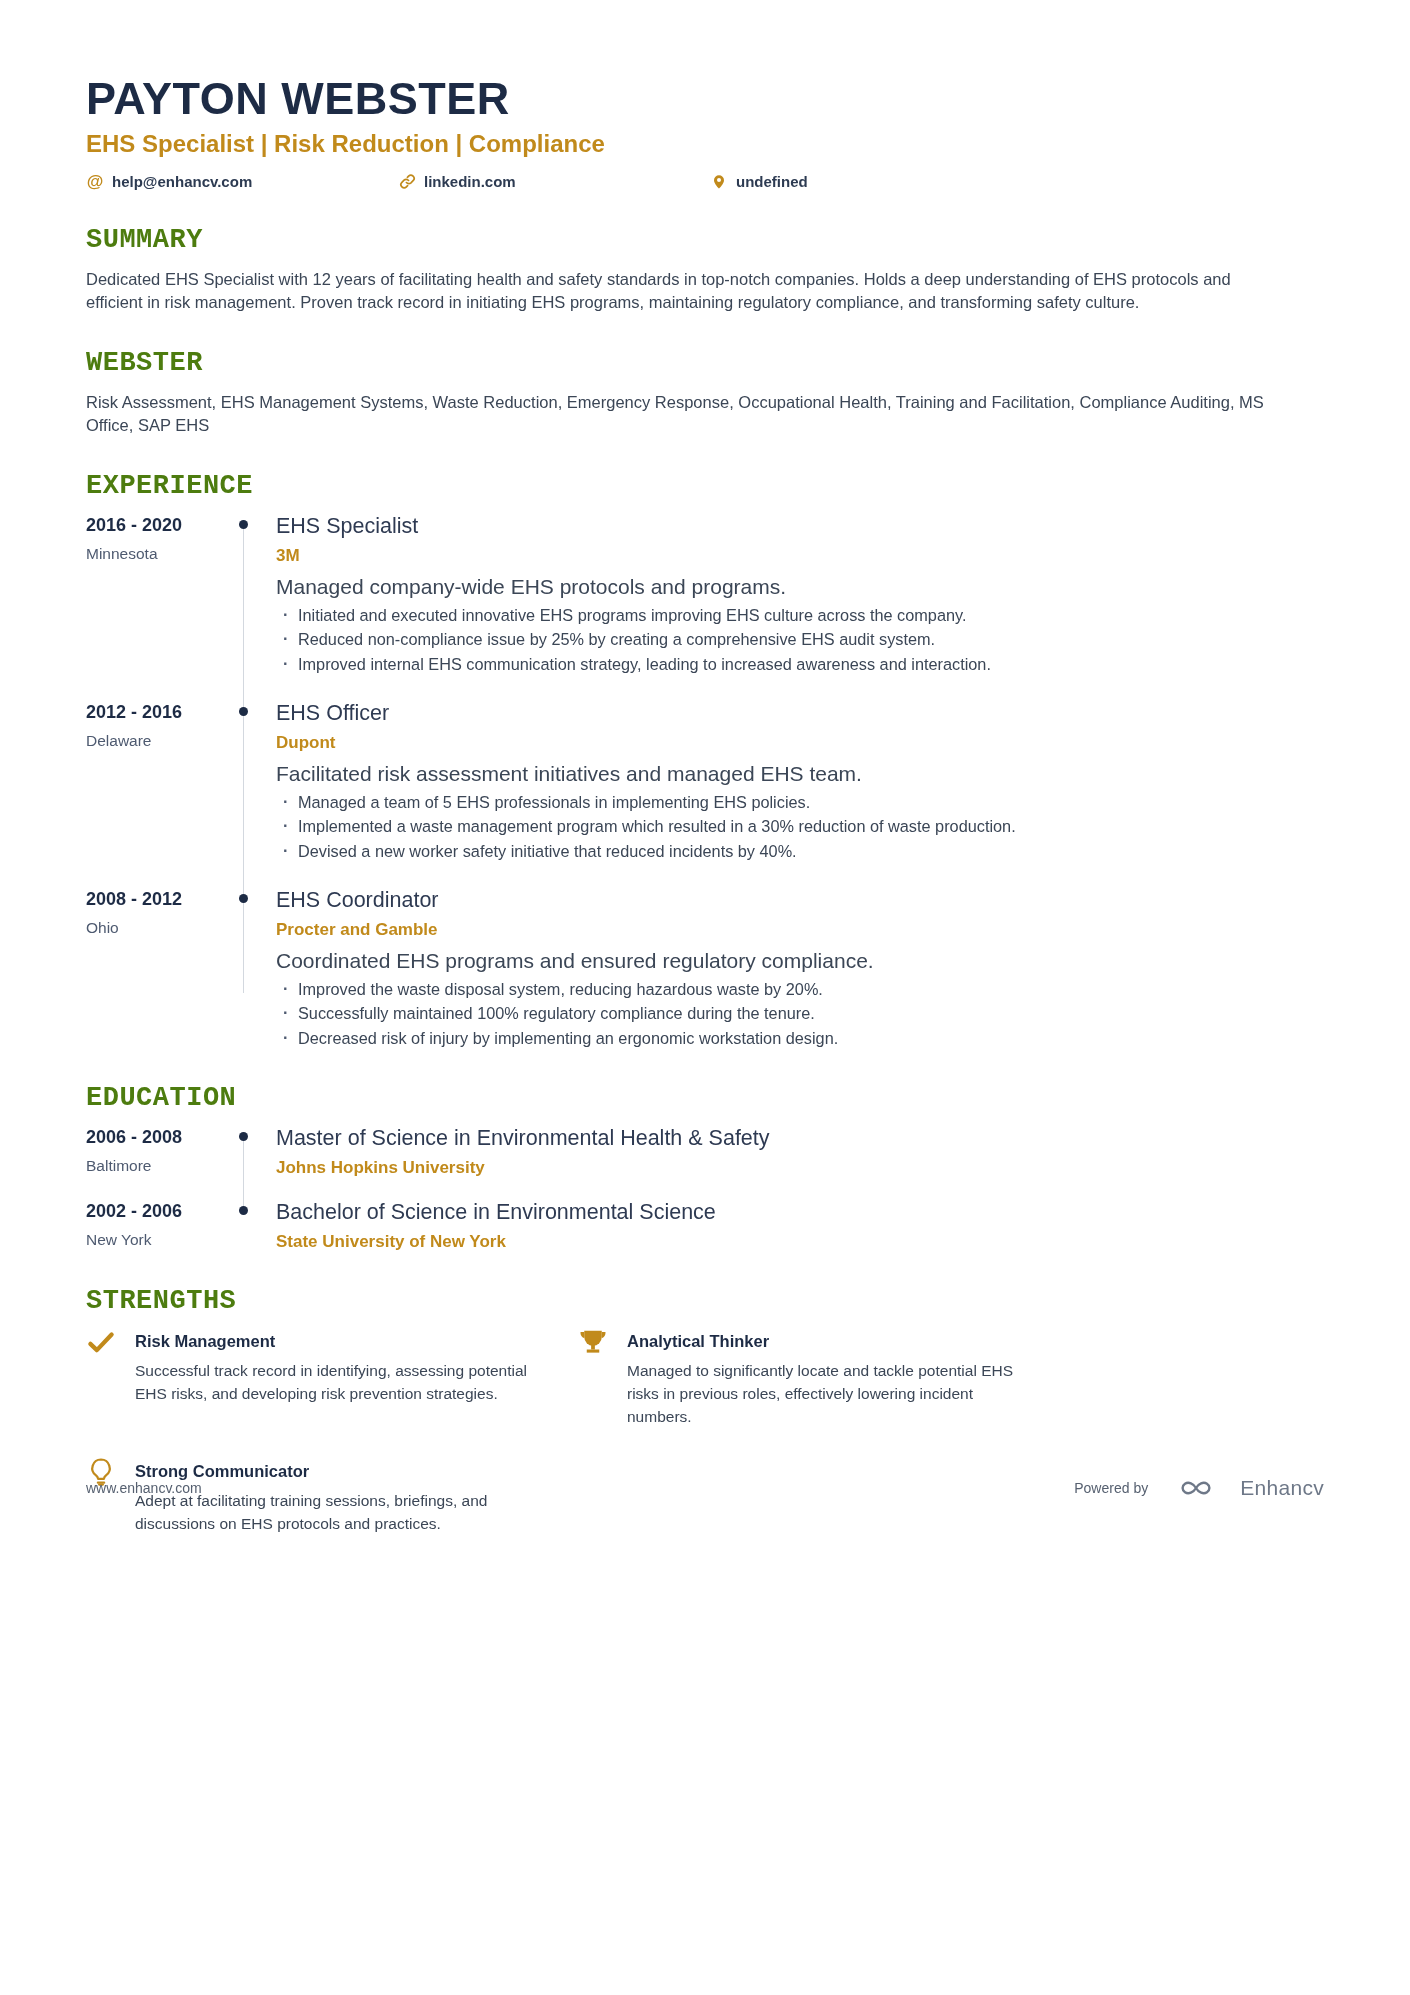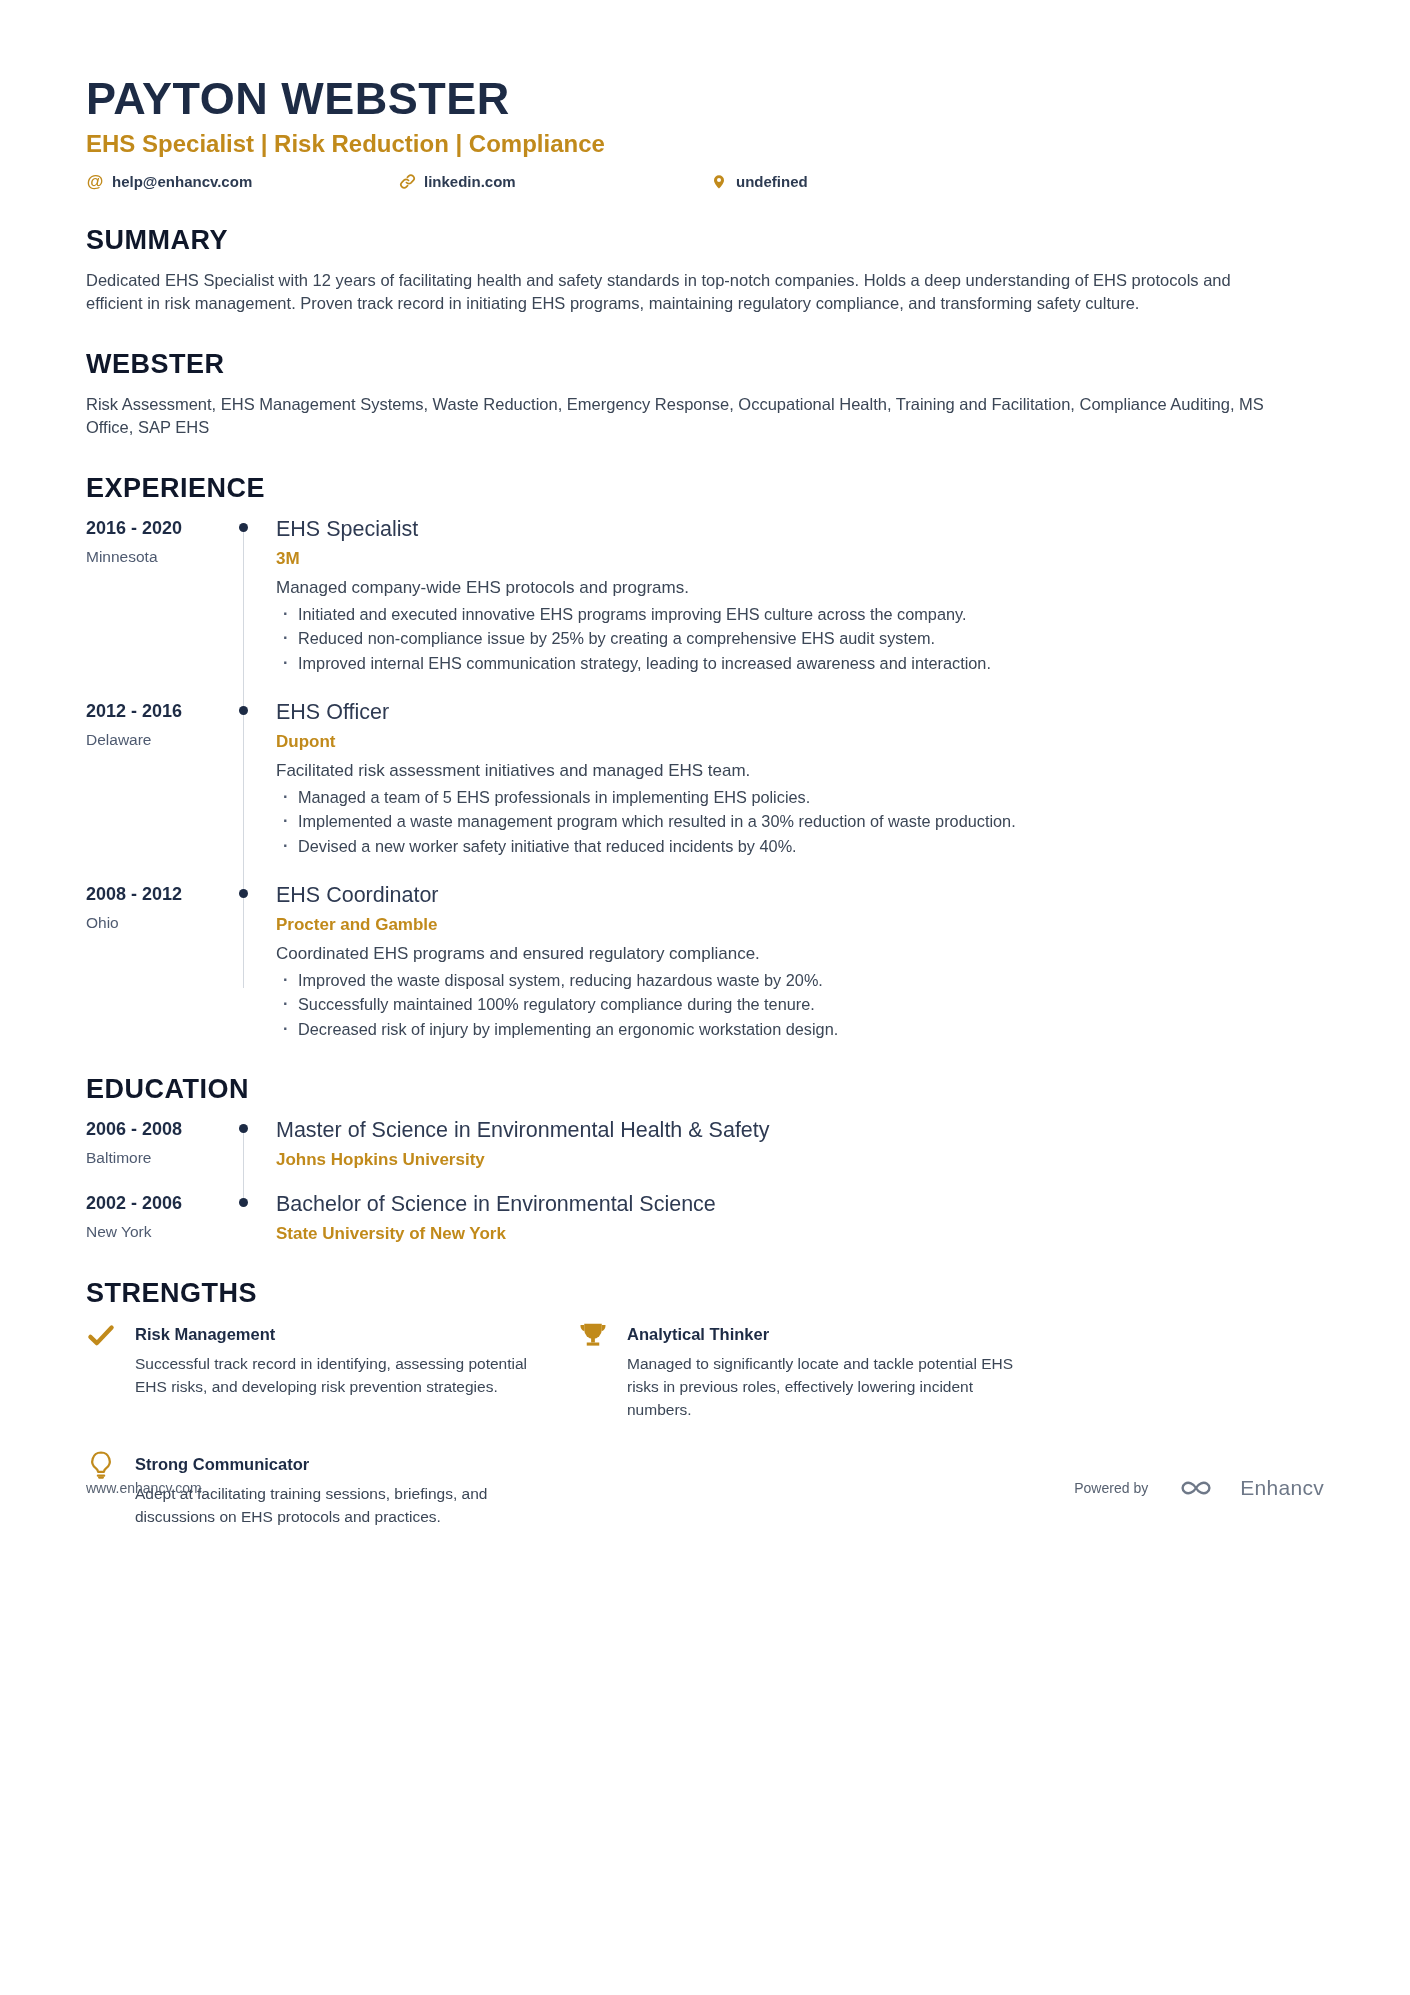--- a/index.html
+++ b/index.html
@@ -15,37 +15,37 @@
   .name { font-size:45px; font-weight:800; color:#1d2b45; letter-spacing:0.5px; line-height:1.1; }
   .headline { font-size:24px; font-weight:700; color:#c18a1b; margin-top:6px; }
   .contacts { display:flex; margin-top:15px; align-items:center; }
   .contact { display:flex; align-items:center; gap:8px; width:312px; font-size:15px; font-weight:700; color:#2d3b52; }
   .contact:last-child { width:auto; }
   .cicon { display:inline-flex; width:18px; height:18px; align-items:center; justify-content:center; flex:0 0 auto; }
   .at-glyph { color:#c18a1b; font-size:17px; font-weight:700; }
 
   
   .section { margin-top:34px; }
-  .section-h { font-size:27px; font-weight:700; color:#0f172a; letter-spacing:0.5px; margin-bottom:13px; }
+  .section-h { font-size:27px; font-weight:700; color:#4d7c0f; letter-spacing:0.5px; margin-bottom:13px;font-family:Liberation Mono, monospace; }
   .para { font-size:16.5px; line-height:1.4; color:#3b4656; max-width:1190px; }
 
   
   .xentry { display:grid; grid-template-columns:157px 33px 1fr; }
   .xentry + .xentry { margin-top:26px; }
   .eentry + .eentry { margin-top:22px; }
   .xdates { font-size:18px; font-weight:700; color:#1d2b45; padding-top:1px; }
   .xloc { font-size:15.5px; color:#4e5a70; margin-top:9px; font-weight:400; }
   .tl { position:relative; }
   .tl .line { position:absolute; left:0; width:1px; background:#d3d8df; top:13px; bottom:-32px; }
   .tl .dot { position:absolute; left:-4px; top:6px; width:9px; height:9px; border-radius:50%; background:#1d2b45; }
   .tl.tl-end .line { bottom:auto; height:92px; }
   .tl.tl-edu .line { bottom:-28px; }
   .xtitle { font-size:21.5px; color:#2e3a52; line-height:1.15; }
   .xcompany { font-size:17px; font-weight:700; color:#c18a1b; margin-top:7px; }
-  .xdesc { font-size:17px; margin-top:9px; color:#3b4656; }
+  .xdesc { font-size:21px; margin-top:9px; color:#3b4656; }
   .xbullets { margin-top:5px; }
   .xb { position:relative; padding-left:22px; font-size:16.3px; line-height:1.38; margin-top:2px; color:#3b4656; }
   .xb::before { content:"\00B7"; position:absolute; left:7px; top:-1px; color:#4e5a70; font-weight:700; }
 
   
   .str-grid { display:grid; grid-template-columns:492px 492px; row-gap:30px; margin-top:2px; }
   .str-item { display:grid; grid-template-columns:49px 1fr; padding-right:45px; }
   .str-icon { width:30px; height:30px; margin-top:-2px; }
   .str-title { font-size:16.5px; font-weight:700; color:#1d2b45; padding-top:3px; }
   .str-body { font-size:15.5px; line-height:1.48; margin-top:9px; color:#3b4656; }

